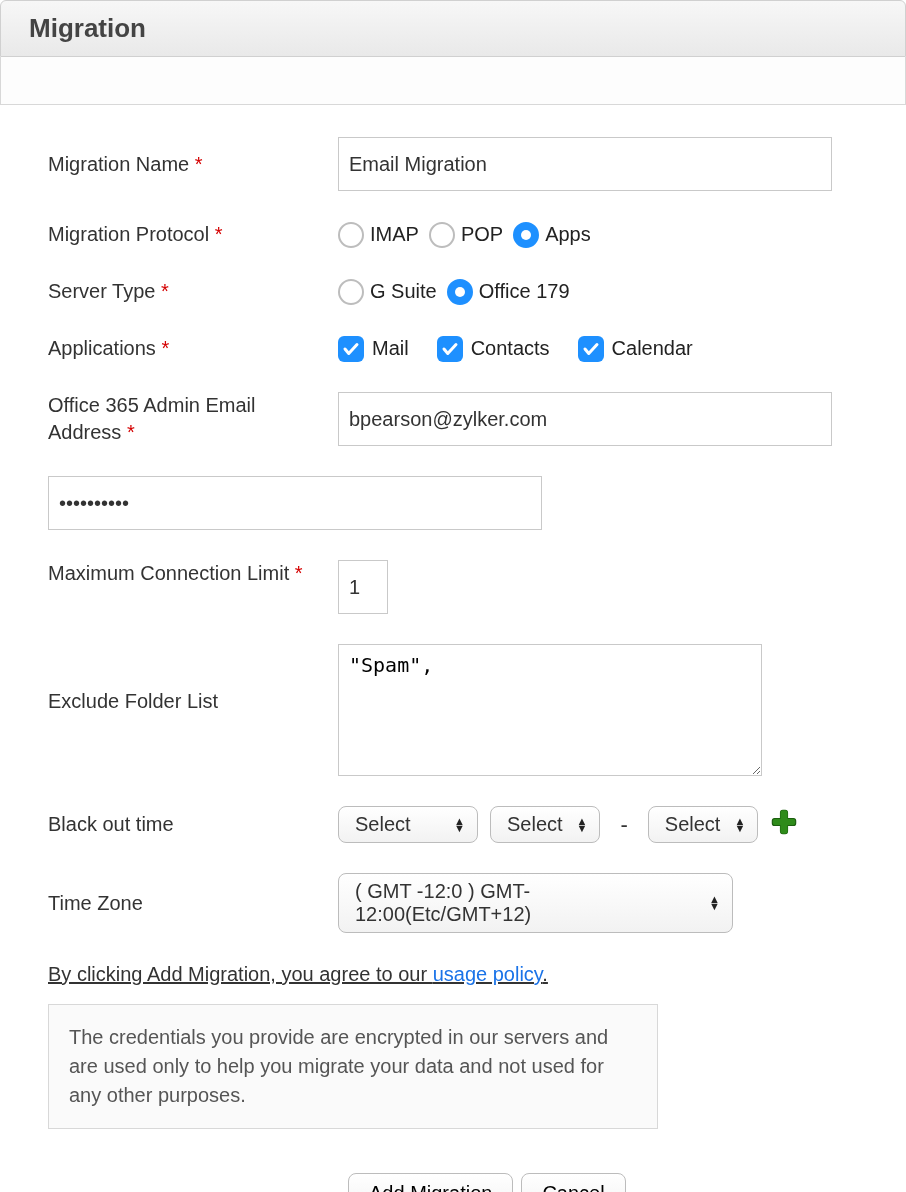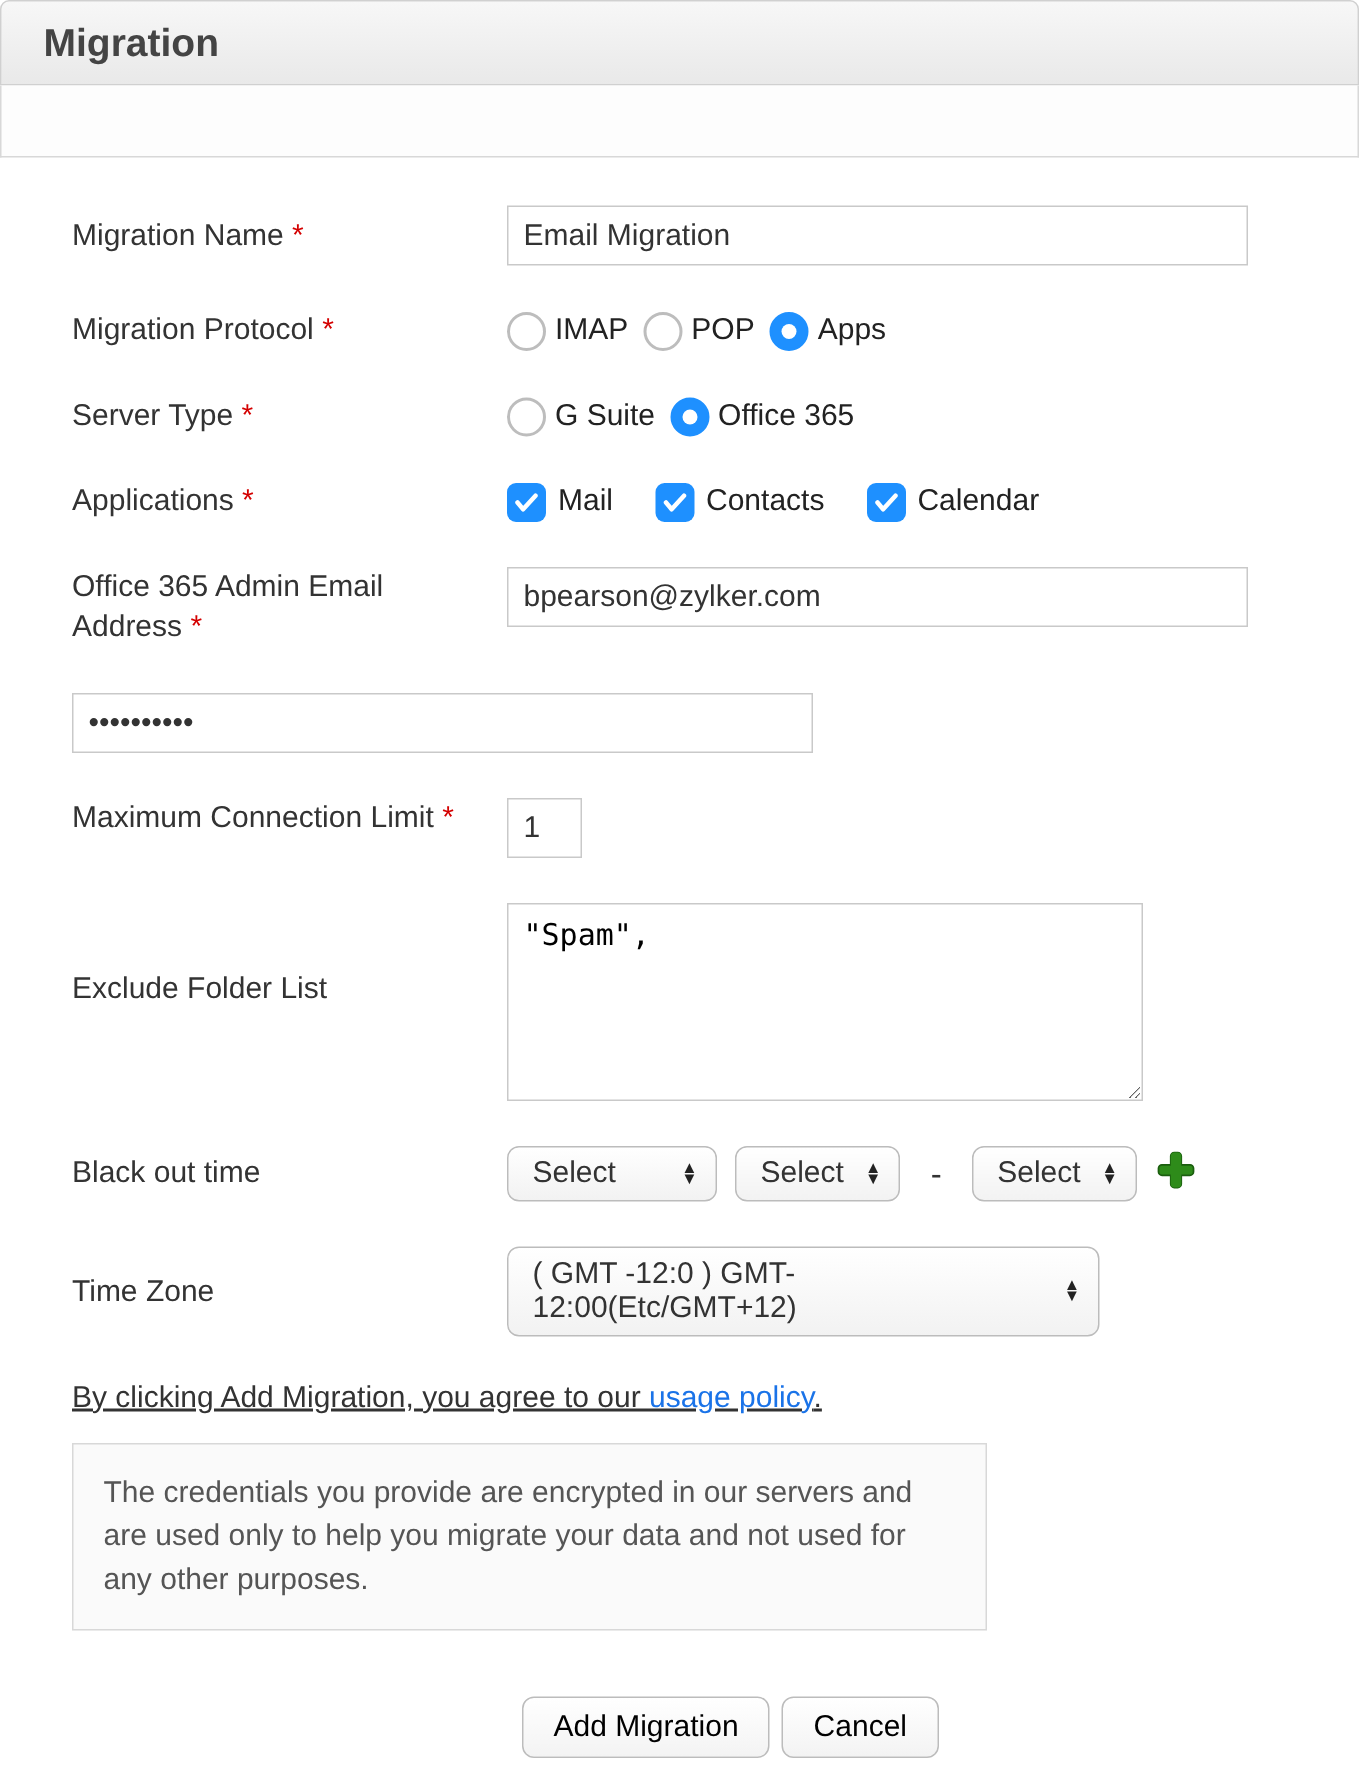--- a/index.html
+++ b/index.html
@@ -13,21 +13,21 @@
   }
   .titlebar h1 { margin: 0; font-size: 26px; font-weight: 700; color: #444; }
   .subbar { height: 48px; border: 1px solid #d8d8d8; border-top: none; background: #fdfdfd; }
   .content { padding: 32px 0 40px 48px; }
   .form-row { display: flex; align-items: flex-start; margin-bottom: 30px; }
   .form-row.align-center { align-items: center; }
   .label-col { width: 290px; flex: 0 0 290px; color: #333; font-size: 20px; line-height: 1.35; padding-right: 12px; }
   .req { color: #d40000; }
   .input-col { flex: 1 1 auto; display: flex; align-items: center; flex-wrap: wrap; gap: 8px 6px; }
   input[type="text"], input[type="password"] {
-    height: 40px; border: 1px solid #c9c9c9; padding: 4px 10px; font-size: 20px; color: #333; background: #fff;
+    height: 54px; border: 1px solid #c9c9c9; padding: 4px 10px; font-size: 20px; color: #333; background: #fff;
   }
   input.wide { width: 494px; }
   input.tiny { width: 50px; text-align: left; }
   textarea {
     width: 424px; height: 132px; border: 1px solid #c9c9c9; padding: 8px 10px; font-size: 20px; resize: both;
   }
   .radio-group, .check-group { display: flex; align-items: flex-start; gap: 6px; }
   .radio, .checkbox { display: inline-flex; align-items: center; cursor: pointer; margin-right: 4px; }
   .radio-dot {
     width: 26px; height: 26px; border-radius: 50%; border: 2px solid #bdbdbd; background: #fff; margin-right: 6px; position: relative;
@@ -112,21 +112,21 @@
         <span>Server Type</span>
         <span class="req">*</span>
       </div>
       <div class="input-col radio-group">
         <div class="radio">
           <span class="radio-dot"></span>
           <span class="lbl">G Suite</span>
         </div>
         <div class="radio selected">
           <span class="radio-dot"></span>
-          <span class="lbl">Office 365</span>
+          <span class="lbl">Office 179</span>
         </div>
       </div>
     </div>
 
     <div class="form-row align-center">
       <div class="label-col">
         <span>Applications</span>
         <span class="req">*</span>
       </div>
       <div class="input-col check-group">

